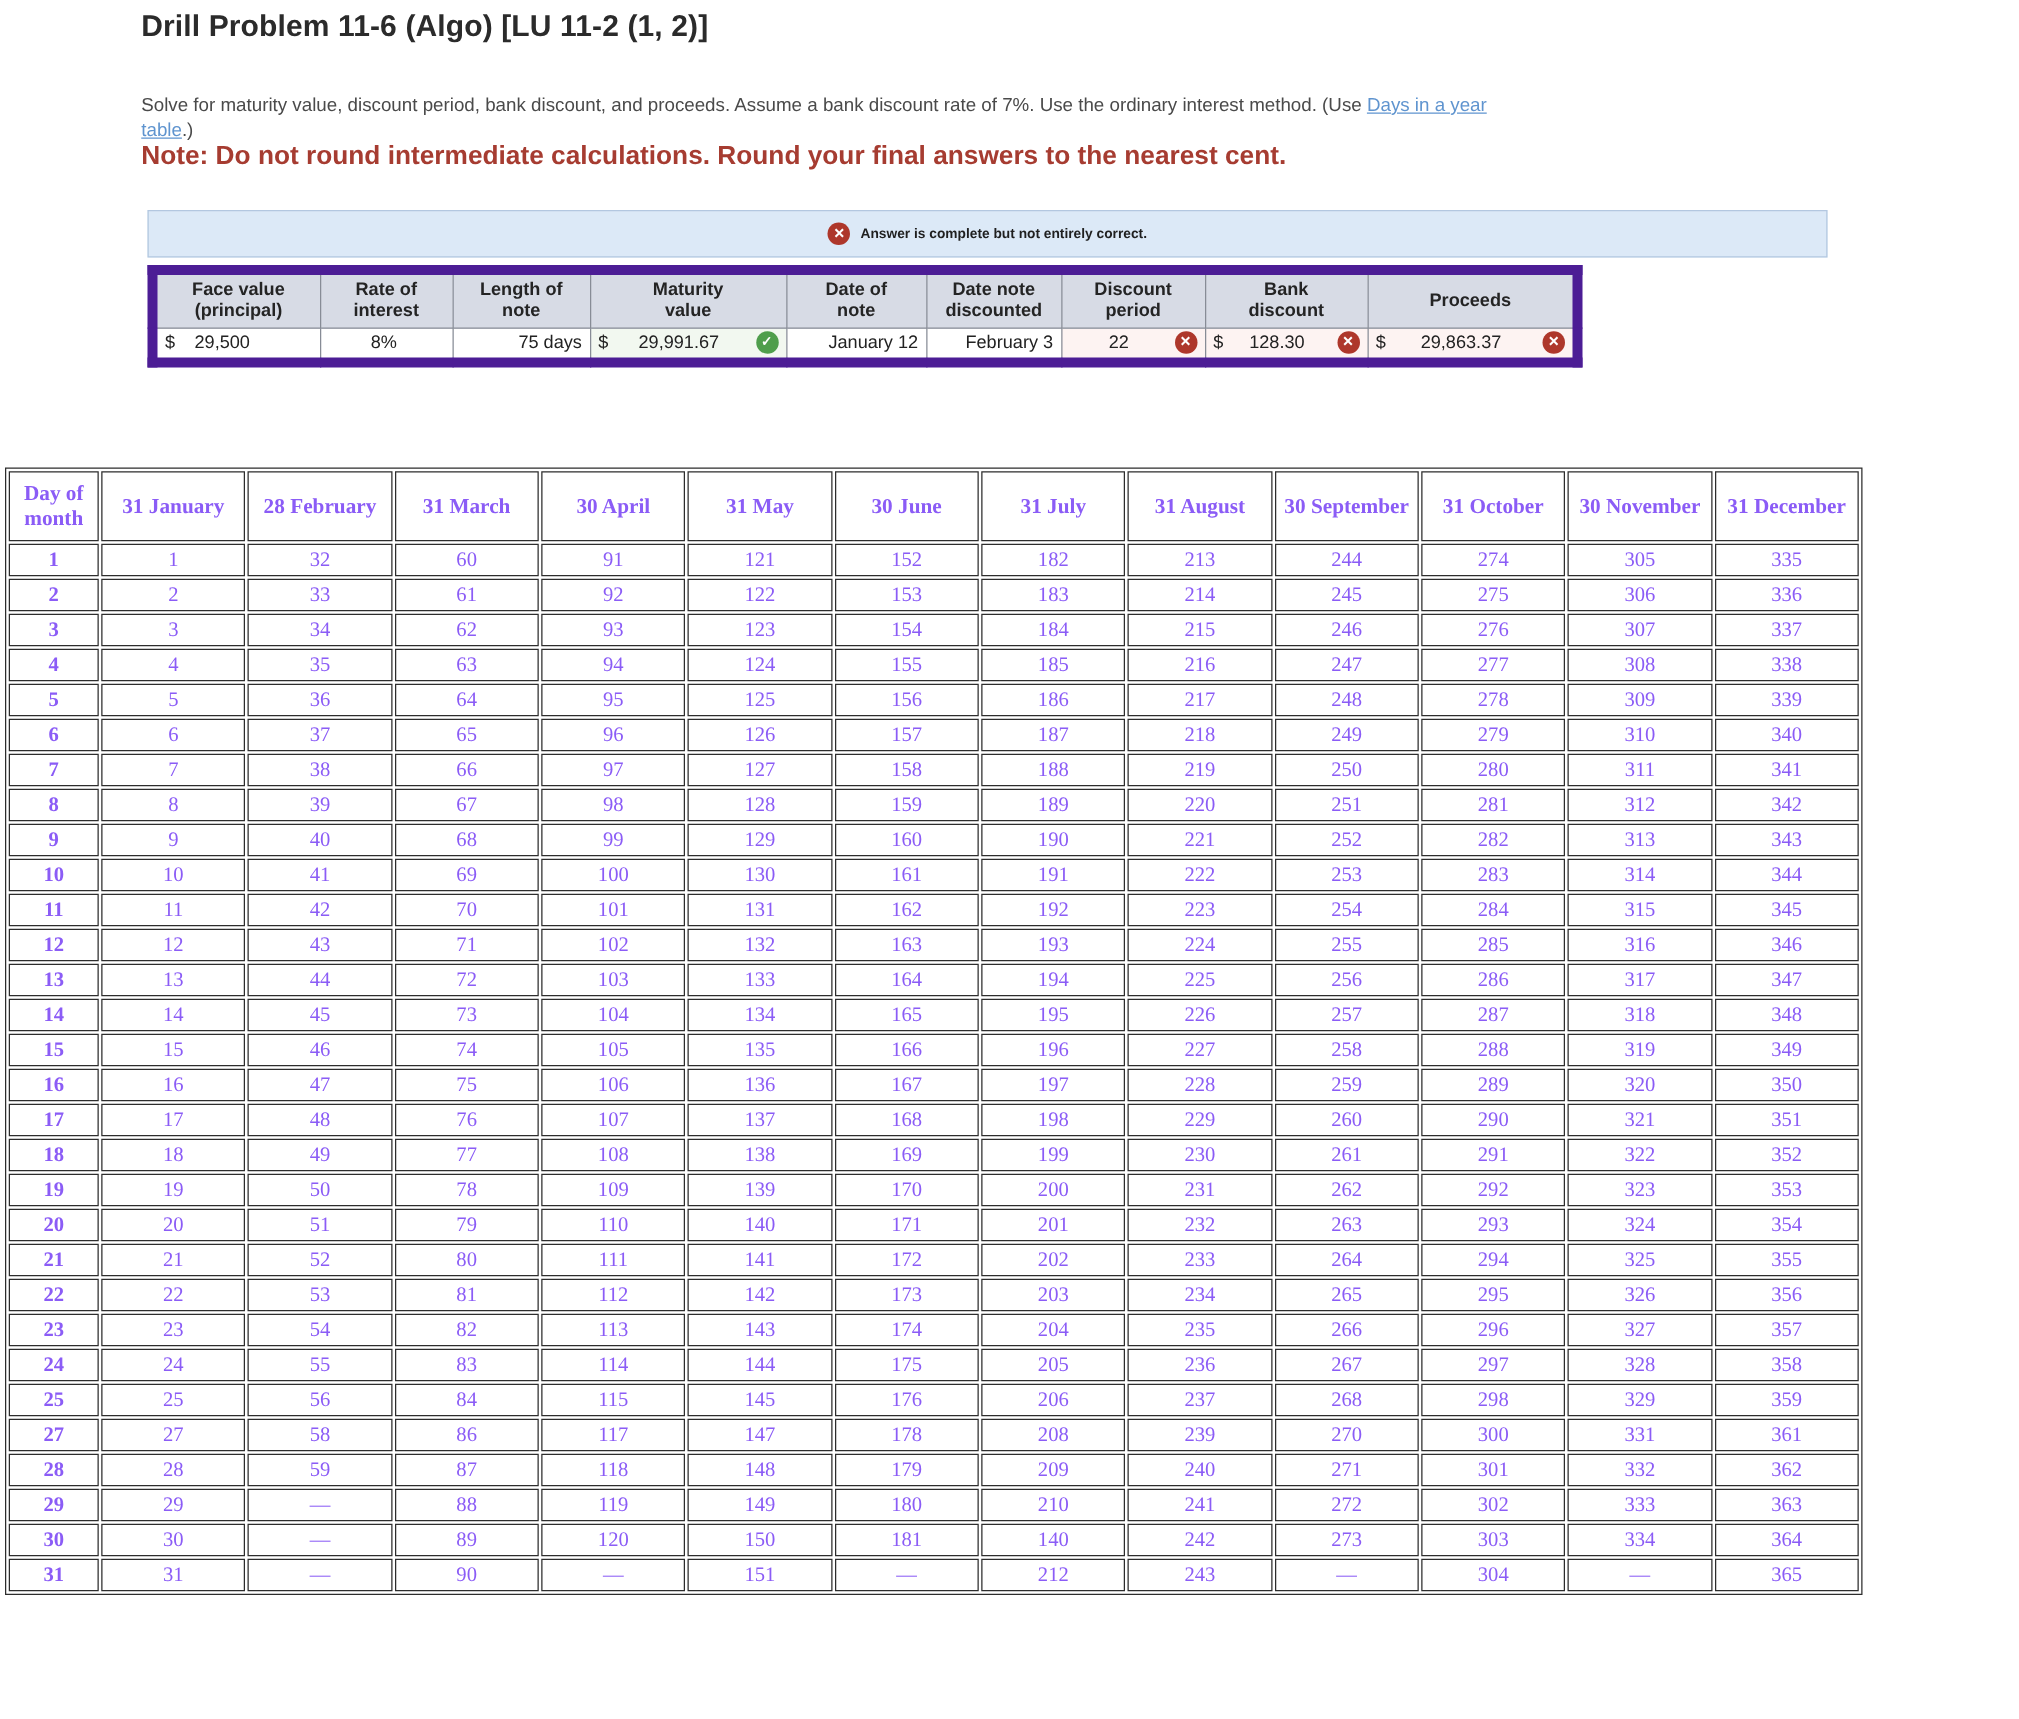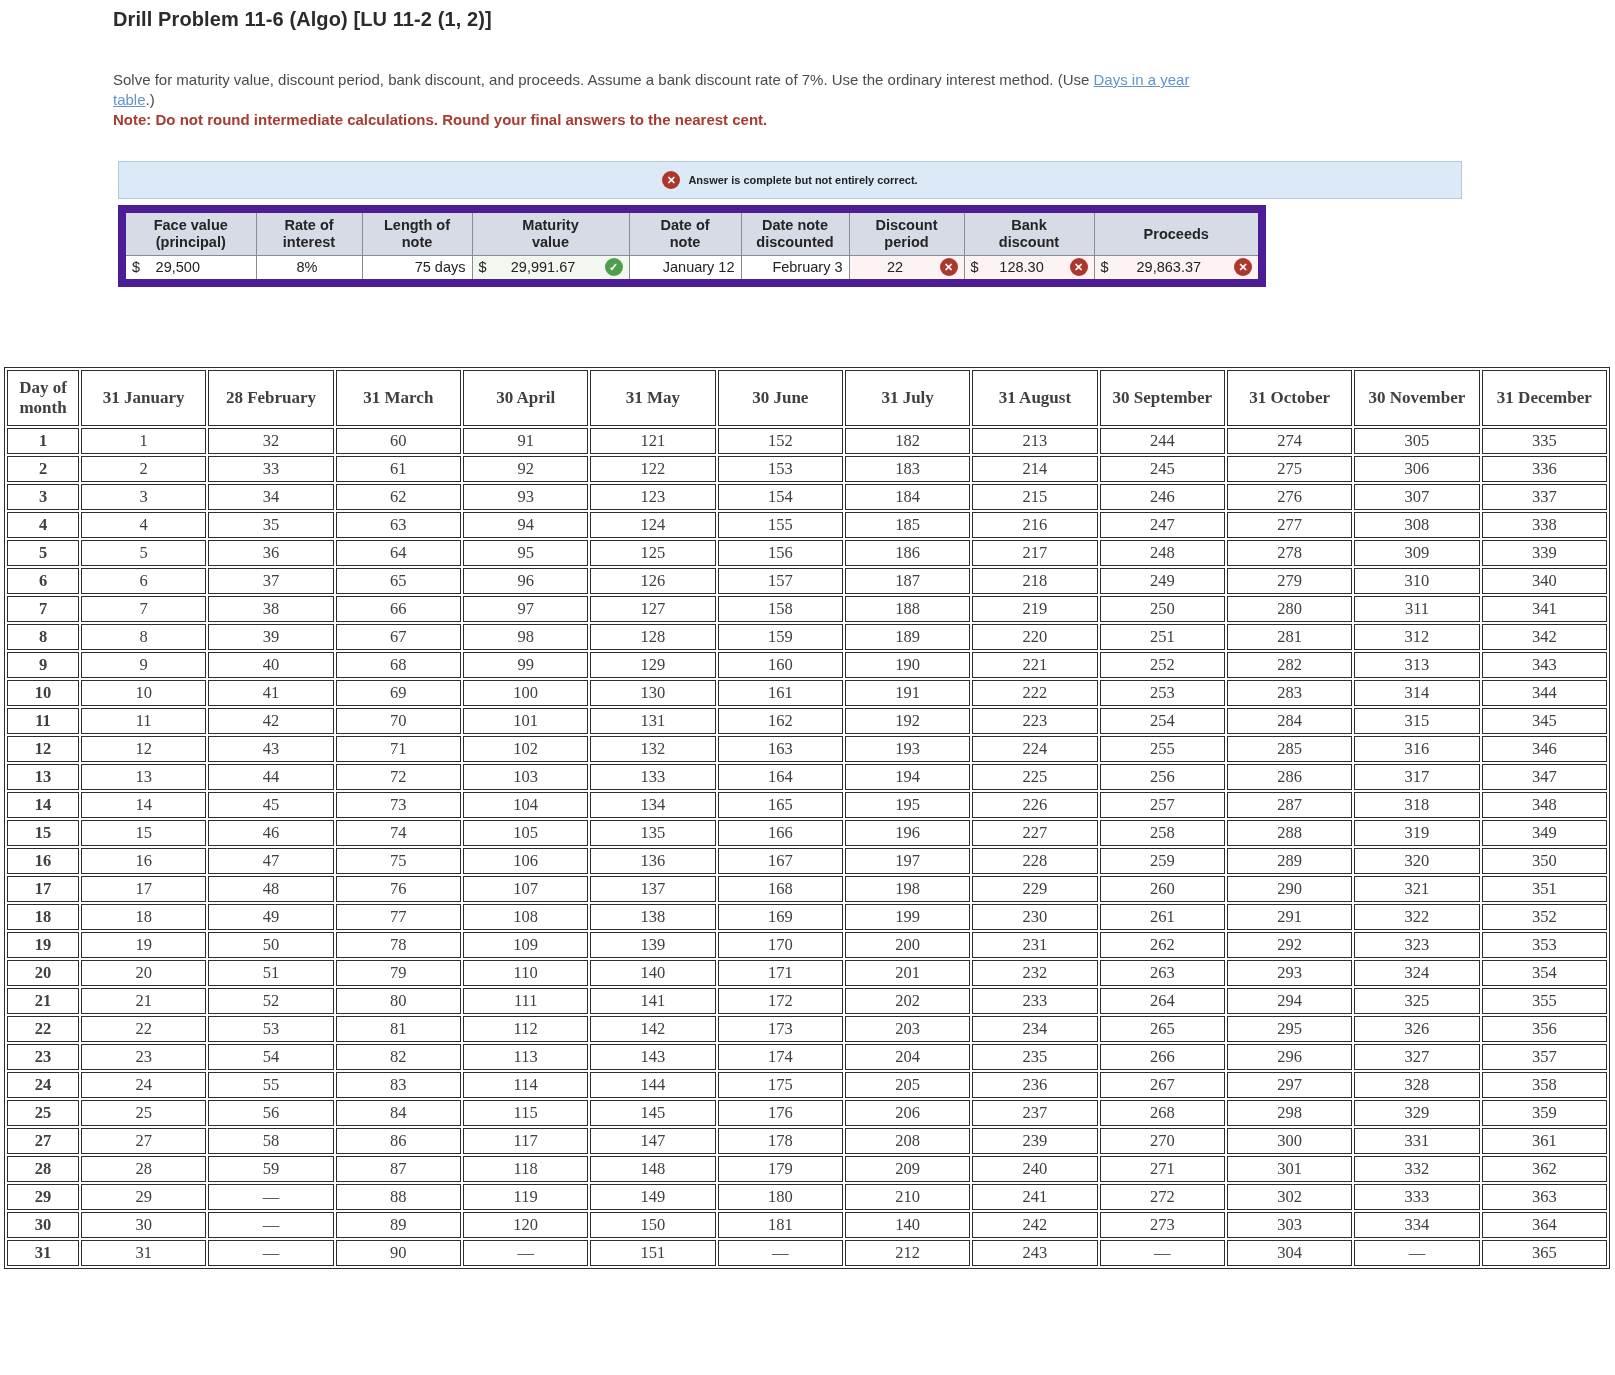--- a/index.html
+++ b/index.html
@@ -5,29 +5,29 @@
   * { box-sizing: border-box; }
   html,body { margin:0; padding:0; background:#fff; }
   body {
     width:1615px; min-height:1375px;
     font-family:"Liberation Sans", sans-serif;
     color:#3f3f3f;
     position:relative;
   }
   .top-section { padding:8px 0 0 113px; }
   .page-title {
-    font-size:20px; font-weight:bold; color:#2b2b2b;
+    font-size:24px; font-weight:bold; color:#2b2b2b;
     margin:0 0 0 0; letter-spacing:0.1px;
   }
   .problem-text {
     margin-top:39px; font-size:15px; line-height:20px; color:#4a4a4a;
     width:1080px;
   }
   .days-link { color:#5f94cf; text-decoration:underline; cursor:pointer; }
-  .note-text { color:#a63c31; font-weight:bold; font-size:15px; line-height:20px; margin-top:0; }
+  .note-text { color:#a63c31; font-weight:bold; font-size:21px; line-height:20px; margin-top:0; }
 
   
   .banner {
     margin:31px 0 0 118px; width:1344px; height:38px;
     background:#dce9f7; border:1px solid #b3c7e0;
     display:flex; align-items:center; justify-content:center; gap:8px;
   }
   .banner-text { font-size:11px; font-weight:bold; color:#1f1f1f; }
   .status-icon {
     display:inline-flex; align-items:center; justify-content:center;
@@ -58,24 +58,24 @@
   .val-left { flex:1 1 auto; text-align:right; }
   .cell-flex .status-icon { margin-left:5px; width:18px; height:18px; }
   td.cell-correct { background:#f2f8f0; }
   td.cell-wrong { background:#fdf3f2; }
   .pad-right-lg { padding-right:34px; }
   .pad-right-sm { padding-right:4px; }
   .pad-left { padding-left:12px; }
 
   
   .day-table {
-    margin:80px 0 0 4px; width:1606px;
+    margin:80px 0 0 4px; width:1486px;
     border-collapse:separate; border-spacing:2px;
     border:1px solid #2d2d2d; background:#fff;
-    font-family:"Liberation Serif", serif; font-size:16.5px; color:#404040;
+    font-family:"Liberation Serif", serif; font-size:16.5px; color:#8b5cf6;
     table-layout:fixed;
   }
   .day-table th, .day-table td {
     border:1px solid #2d2d2d; text-align:center; vertical-align:middle;
     padding:0 2px; overflow:hidden;
   }
   .day-table th {
     height:56px; font-weight:bold; font-size:17px; white-space:pre-line; line-height:20px;
   }
   .day-table th:first-child, .day-table td:first-child { width:72px; }

